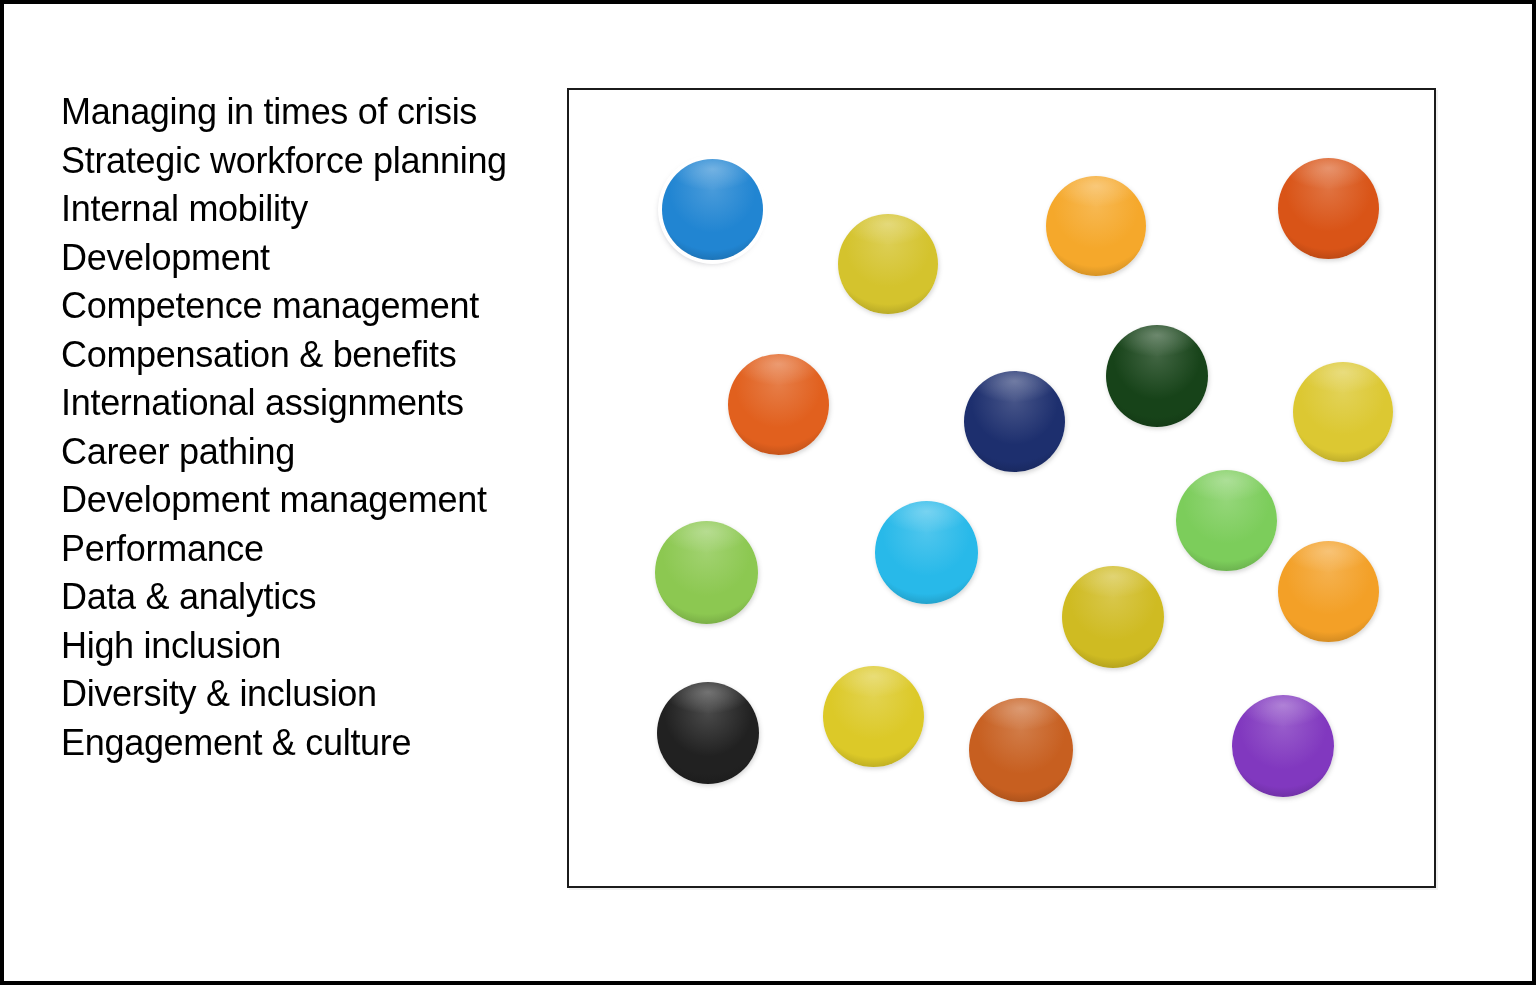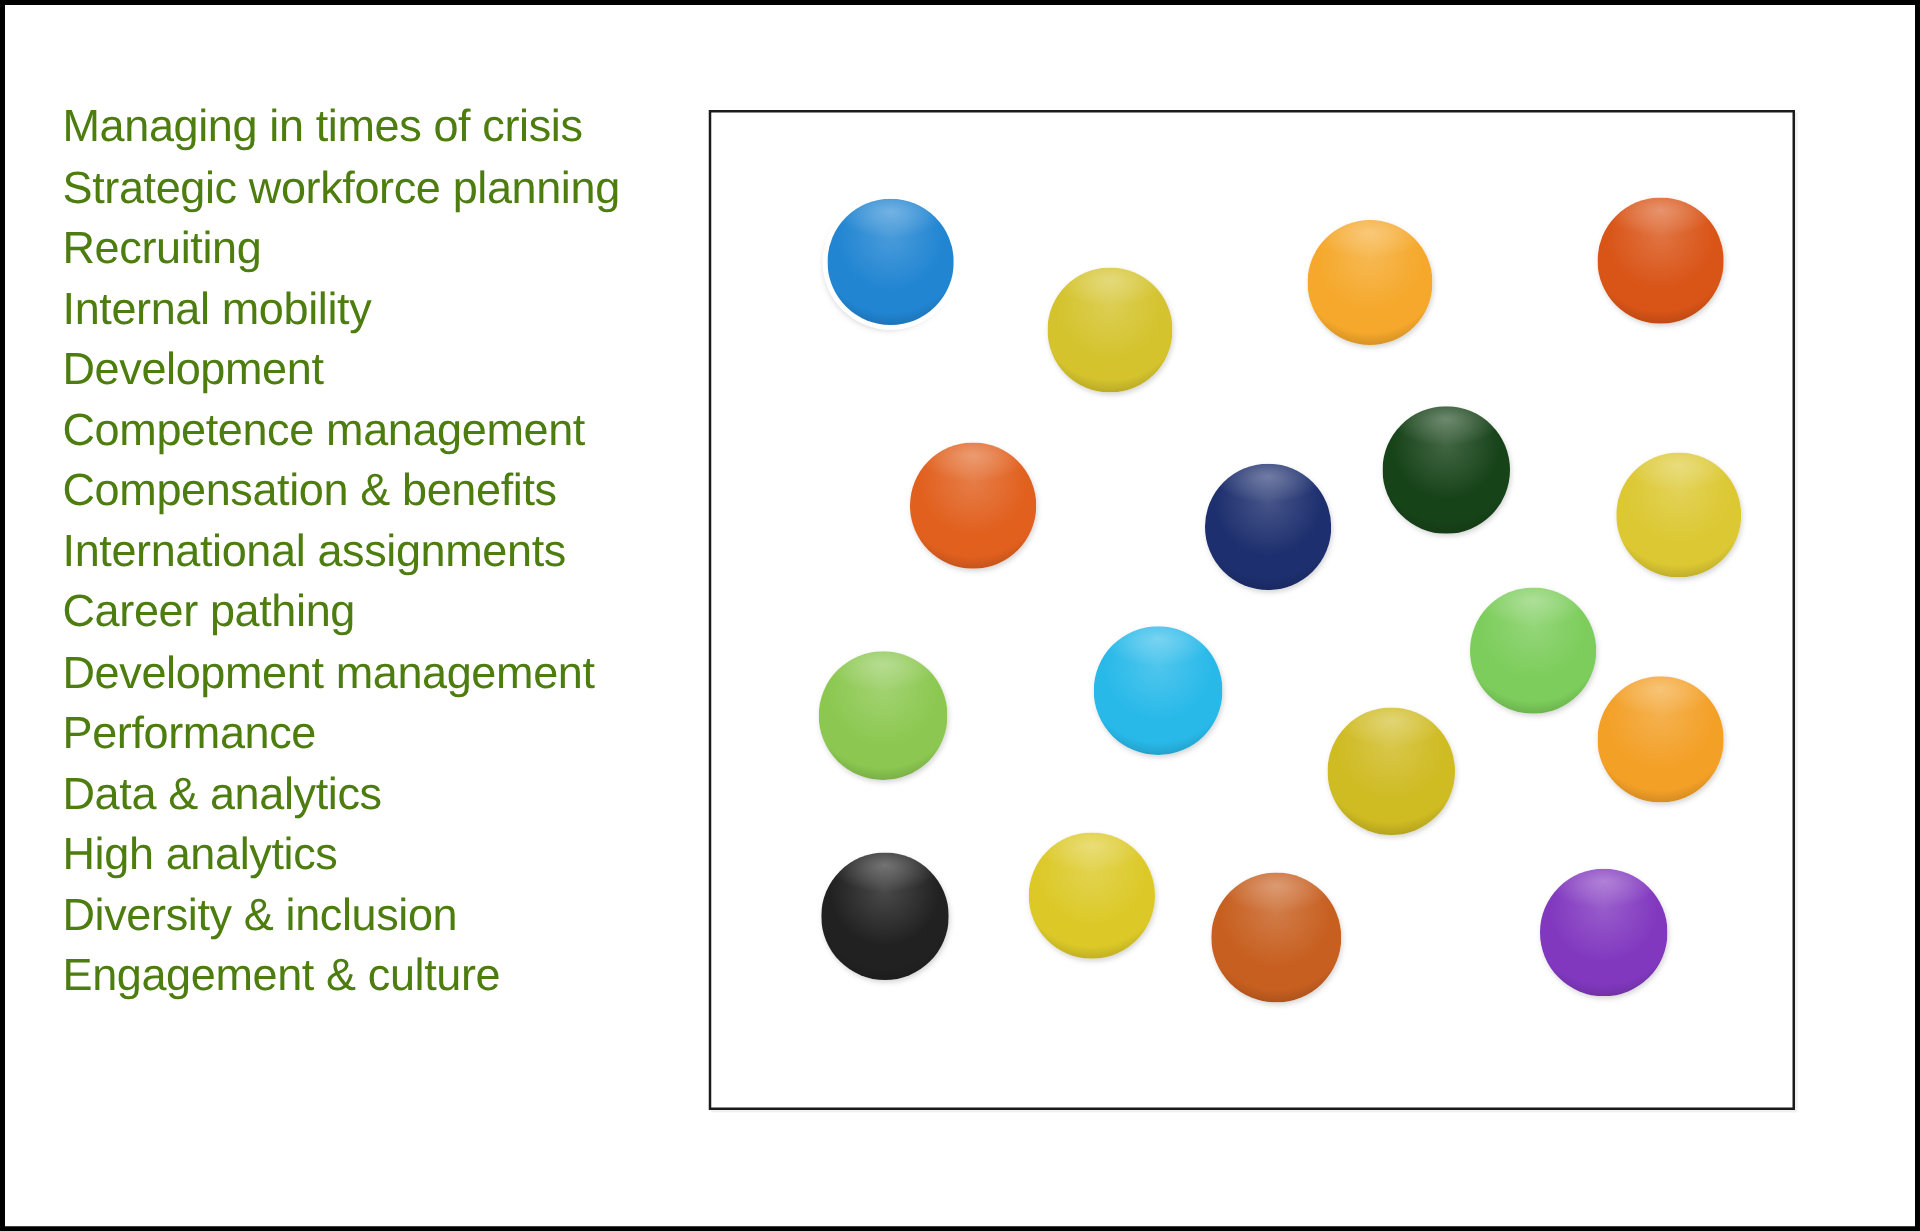--- a/index.html
+++ b/index.html
@@ -10,27 +10,27 @@
     box-sizing: border-box;
     border: 4px solid #000000;
     background: #ffffff;
     overflow: hidden;
     font-family: "Liberation Sans", sans-serif;
   }
   .topics {
     position: absolute;
     left: 46px;
     top: 73px;
-    margin: 0;
+    margin: 11px;
     padding: 0;
     list-style: none;
     font-size: 36px;
     letter-spacing: -0.3px;
     line-height: 48.5px;
-    color: #4d7c0f;
+    color: #000000;
     white-space: nowrap;
   }
   .board {
     position: absolute;
     left: 563px;
     top: 84px;
     width: 869px;
     height: 800px;
     box-sizing: border-box;
     border: 2px solid #1b1b1b;
@@ -42,31 +42,30 @@
     border-radius: 50%;
   }
 </style>
 </head>
 <body>
 
 <div class="slide">
   <ul class="topics" id="topics-list">
       <li>Managing in times of crisis</li>
       <li>Strategic workforce planning</li>
-      <li>Recruiting</li>
       <li>Internal mobility</li>
       <li>Development</li>
       <li>Competence management</li>
       <li>Compensation &amp; benefits</li>
       <li>International assignments</li>
       <li>Career pathing</li>
       <li>Development management</li>
       <li>Performance</li>
       <li>Data &amp; analytics</li>
-      <li>High analytics</li>
+      <li>High inclusion</li>
       <li>Diversity &amp; inclusion</li>
       <li>Engagement &amp; culture</li>
     </ul>
   <div class="board" id="magnet-board">
       <div class="magnet" style="left: 92.5px; top: 68.5px; width: 101px; height: 101px; background: radial-gradient(62% 30% at 50% 10%, rgba(255, 255, 255, 0.3), rgba(255, 255, 255, 0) 70%), radial-gradient(circle at 50% 30%, rgb(73, 155, 218) 0%, rgb(33, 133, 210) 50%, rgb(33, 133, 210) 70%, rgb(22, 89, 141) 100%); box-shadow: rgb(255, 255, 255) 0px 0px 0px 4px, rgba(120, 120, 130, 0.45) -2px 3px 6px;"></div>
       <div class="magnet" style="left: 269px; top: 124px; width: 100px; height: 100px; background: radial-gradient(62% 30% at 50% 10%, rgba(255, 255, 255, 0.3), rgba(255, 255, 255, 0) 70%), radial-gradient(circle at 50% 30%, rgb(220, 206, 83) 0%, rgb(212, 195, 45) 50%, rgb(212, 195, 45) 70%, rgb(142, 131, 30) 100%); box-shadow: rgba(90, 90, 90, 0.25) 1px 2px 4px;"></div>
       <div class="magnet" style="left: 477px; top: 86px; width: 100px; height: 100px; background: radial-gradient(62% 30% at 50% 10%, rgba(255, 255, 255, 0.3), rgba(255, 255, 255, 0) 70%), radial-gradient(circle at 50% 30%, rgb(247, 184, 81) 0%, rgb(245, 168, 43) 50%, rgb(245, 168, 43) 70%, rgb(164, 113, 29) 100%); box-shadow: rgba(90, 90, 90, 0.25) 1px 2px 4px;"></div>
       <div class="magnet" style="left: 708.5px; top: 67.5px; width: 101px; height: 101px; background: radial-gradient(62% 30% at 50% 10%, rgba(255, 255, 255, 0.3), rgba(255, 255, 255, 0) 70%), radial-gradient(circle at 50% 30%, rgb(224, 115, 65) 0%, rgb(217, 84, 23) 50%, rgb(217, 84, 23) 70%, rgb(145, 56, 15) 100%); box-shadow: rgba(90, 90, 90, 0.25) 1px 2px 4px;"></div>
       <div class="magnet" style="left: 158.5px; top: 263.5px; width: 101px; height: 101px; background: radial-gradient(62% 30% at 50% 10%, rgba(255, 255, 255, 0.3), rgba(255, 255, 255, 0) 70%), radial-gradient(circle at 50% 30%, rgb(230, 125, 71) 0%, rgb(225, 96, 30) 50%, rgb(225, 96, 30) 70%, rgb(151, 64, 20) 100%); box-shadow: rgba(90, 90, 90, 0.25) 1px 2px 4px;"></div>
       <div class="magnet" style="left: 394.5px; top: 280.5px; width: 101px; height: 101px; background: radial-gradient(62% 30% at 50% 10%, rgba(255, 255, 255, 0.3), rgba(255, 255, 255, 0) 70%), radial-gradient(circle at 50% 30%, rgb(70, 84, 136) 0%, rgb(29, 47, 110) 50%, rgb(29, 47, 110) 70%, rgb(19, 31, 74) 100%); box-shadow: rgba(90, 90, 90, 0.25) 1px 2px 4px;"></div>

